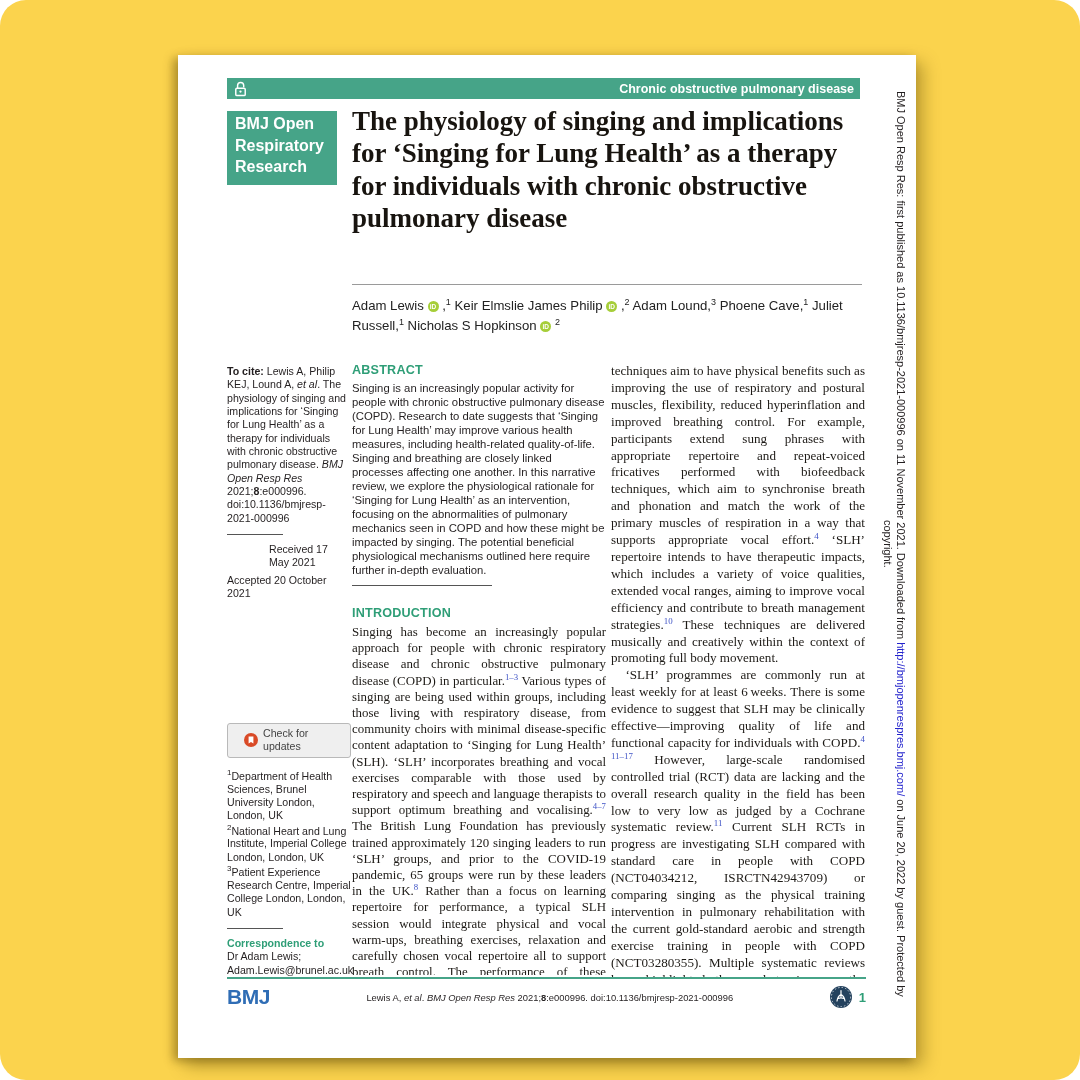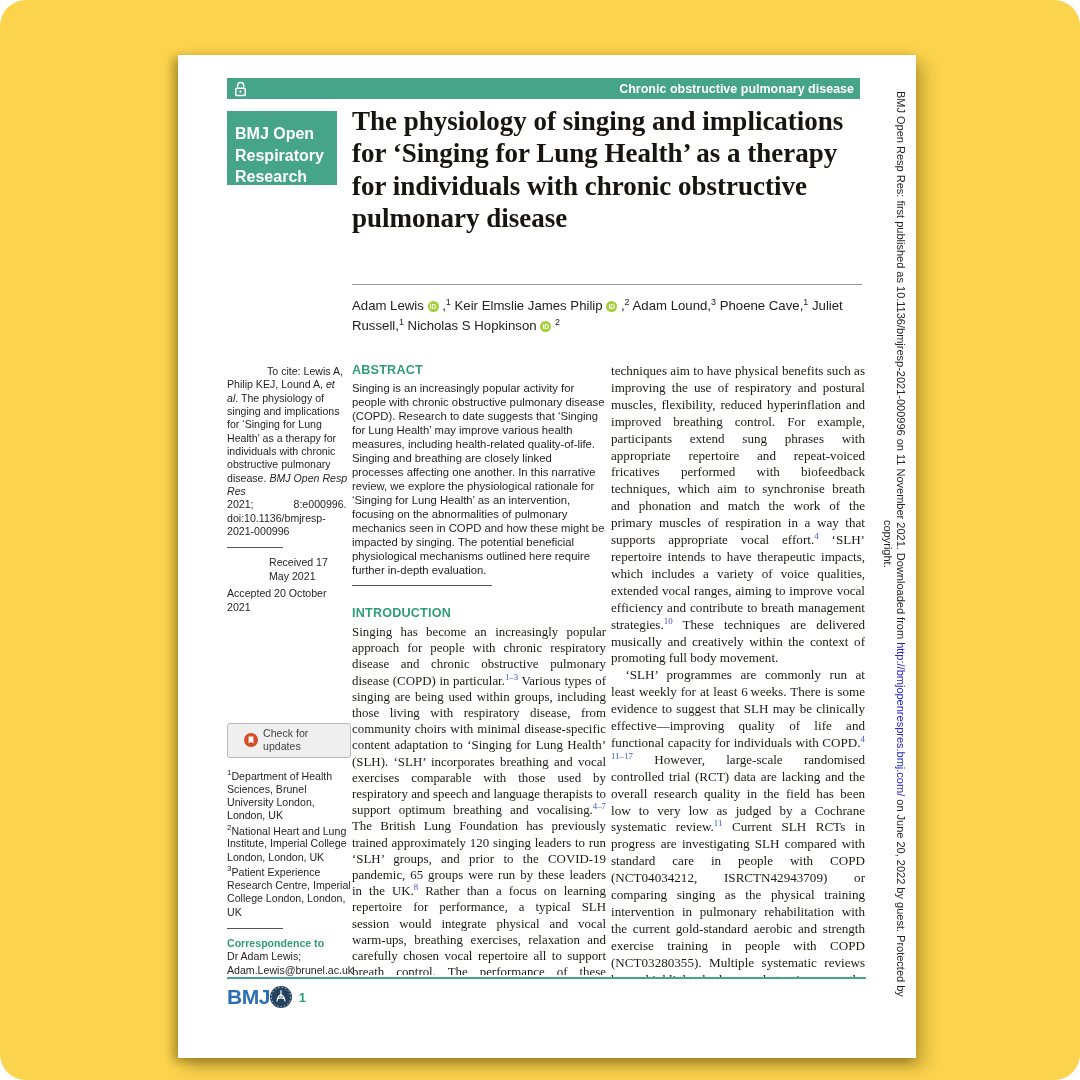--- a/index.html
+++ b/index.html
@@ -6,21 +6,21 @@
   .canvas{position:relative;width:1080px;height:1080px;background:#fff;overflow:hidden;
           font-family:"Liberation Sans",sans-serif;}
   .yellow-bg{position:absolute;inset:0;background:#fbd34d;border-radius:26px;}
   .page{position:absolute;left:178px;top:55px;width:738px;height:1003px;background:#ffffff;
         box-shadow:-5px 3px 9px rgba(96,74,8,.45), 7px 8px 16px rgba(96,74,8,.40);}
   
   .cat-bar{position:absolute;left:49px;top:23px;width:633px;height:21px;background:#46a488;
            display:flex;align-items:center;justify-content:space-between;padding:0 6px;box-sizing:border-box;gap:16px;}
   .cat-label{color:#fff;font-weight:bold;font-size:12.5px;}
   .journal-box{position:absolute;left:49px;top:56px;width:110px;height:74px;background:#46a488;
-               color:#fff;font-weight:bold;font-size:16px;line-height:1.35;padding:12px 8px;box-sizing:border-box;}
+               color:#fff;font-weight:bold;font-size:16px;line-height:1.35;padding:2px 8px;box-sizing:border-box;}
   .title{position:absolute;left:174px;top:50px;width:516px;font-family:"Liberation Serif",serif;
          font-weight:bold;font-size:27px;line-height:1.2;color:#18140f;}
   .title-rule{position:absolute;left:174px;top:229px;width:510px;height:0;border-top:1px solid #9a9a9a;}
   .authors{position:absolute;left:174px;top:241px;width:516px;font-size:13.2px;color:#222;line-height:1.45;}
   .authors sup{font-size:9px;color:#222;}
   .orcid{display:inline-block;width:11px;height:11px;border-radius:50%;background:#a6ce39;color:#fff;
          font-size:6.5px;font-weight:bold;text-align:center;line-height:11px;vertical-align:1px;}
   
   .sidebar-a{position:absolute;left:49px;top:310px;width:121px;font-size:10.6px;line-height:1.26;color:#231f20;}
   .sidebar-b{position:absolute;left:49px;top:668px;width:124px;font-size:10.6px;line-height:1.26;color:#231f20;}
@@ -47,21 +47,21 @@
   .bmj-logo{color:#2f6db5;font-weight:bold;font-size:21px;letter-spacing:-.5px;}
   .footer-cite{flex:1;text-align:center;font-size:9.4px;color:#231f20;}
   .footer-right{display:flex;align-items:center;gap:7px;}
   .page-number{color:#2f9e77;font-weight:bold;font-size:13px;}
   
   .vertical-strip{position:absolute;left:699px;top:24px;width:30px;height:930px;
                   writing-mode:vertical-rl;text-orientation:mixed;font-size:11px;line-height:13.5px;
                   color:#231f20;text-align:center;}
   .vertical-strip .url{color:#2323cc;}
   .it{font-style:italic;}
-  .bd{font-weight:normal;margin-left:40px;}
+  .bd{font-weight:bold;}
 </style>
 </head>
 <body>
 
 <div class="canvas">
   <div class="yellow-bg"></div>
 
   <div class="page">
 
     <div class="cat-bar">
@@ -124,20 +124,21 @@
     </div>
 
     <div class="right-col">
       <p class="body-serif">techniques aim to have physical benefits such as improving the use of respiratory and postural muscles, flexibility, reduced hyperinflation and improved breathing control. For example, participants extend sung phrases with appropriate repertoire and repeat-voiced fricatives performed with biofeedback techniques, which aim to synchronise breath and phonation and match the work of the primary muscles of respiration in a way that supports appropriate vocal effort.<sup class="ref">4</sup> ‘SLH’ repertoire intends to have therapeutic impacts, which includes a variety of voice qualities, extended vocal ranges, aiming to improve vocal efficiency and contribute to breath management strategies.<sup class="ref">10</sup> These techniques are delivered musically and creatively within the context of promoting full body movement.</p>
       <p class="body-serif para-indent">‘SLH’ programmes are commonly run at least weekly for at least 6 weeks. There is some evidence to suggest that SLH may be clinically effective—improving quality of life and functional capacity for individuals with COPD.<sup class="ref">4 11–17</sup> However, large-scale randomised controlled trial (RCT) data are lacking and the overall research quality in the field has been low to very low as judged by a Cochrane systematic review.<sup class="ref">11</sup> Current SLH RCTs in progress are investigating SLH compared with standard care in people with COPD (NCT04034212, ISRCTN42943709) or comparing singing as the physical training intervention in pulmonary rehabilitation with the current gold-standard aerobic and strength exercise training in people with COPD (NCT03280355). Multiple systematic reviews have highlighted the need to increase the evidence base for singing, both in relation to clinical effectiveness and underlying physiological impacts related to participation.</p>
     </div>
 
     <hr class="footer-rule">
     <div class="footer-row">
       <span class="bmj-logo">BMJ</span>
+      <span class="footer-cite"><span>Lewis A, </span><span class="it">et al</span><span>. </span><span class="it">BMJ Open Resp Res</span><span> 2021;</span><span class="bd">8</span><span>:e000996. doi:10.1136/bmjresp-2021-000996</span></span>
       <span class="footer-right">
         <span style="display:inline-flex;">
           <svg width="22" height="22" viewBox="0 0 22 22">
             <circle cx="11" cy="11" r="11" fill="#24425e"></circle>
             <path d="M11 4.5 V11 M11 8.5 C8.6 9.6 7.6 11.2 7 15 M11 8.5 C13.4 9.6 14.4 11.2 15 15 M8.2 12.5 C9.5 12 12.5 12 13.8 12.5" fill="none" stroke="#fff" stroke-width="1.2" stroke-linecap="round"></path>
             <circle cx="11" cy="11" r="9.6" fill="none" stroke="#fff" stroke-width="0.7" stroke-dasharray="1.5 2"></circle>
           </svg>
         </span>
         <span class="page-number">1</span>
       </span>

